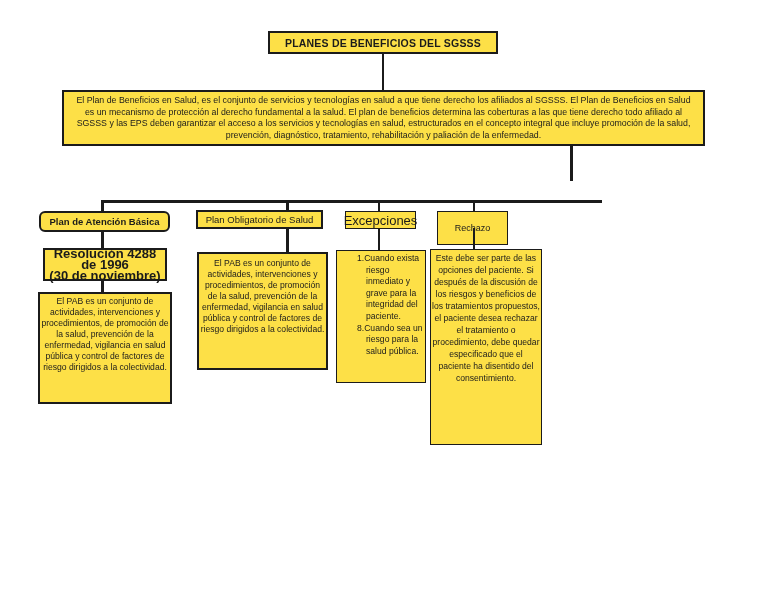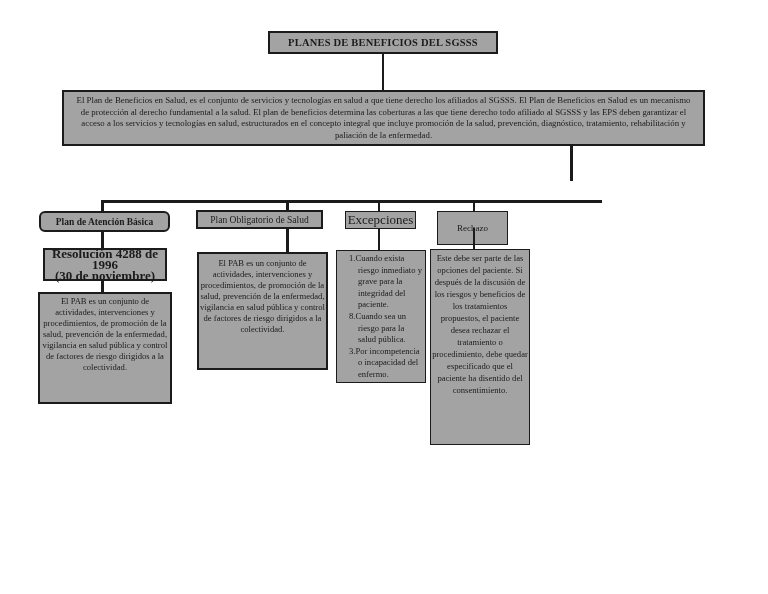--- a/index.html
+++ b/index.html
@@ -12,23 +12,22 @@
   #canvas {
     position: relative;
     width: 768px;
     height: 594px;
     background: #ffffff;
     overflow: hidden;
   }
   .box {
     position: absolute;
     box-sizing: border-box;
-    background: #a3a3a3;
+    background: #fde047;
     border: 1.5px solid #1b1b1b;
-    font-family: Liberation Serif, serif;
   }
   .center-flex {
     display: flex;
     align-items: center;
     justify-content: center;
     text-align: center;
   }
   .connector {
     position: absolute;
     background: #1b1b1b;
@@ -109,28 +108,28 @@
     line-height: 11px;
     text-align: center;
     padding: 4px 1px;
   }
   #exc-body {
     left: 336px; top: 250px; width: 90px; height: 133px;
     border-width: 1.5px;
     font-size: 8.6px;
     line-height: 11.6px;
     text-align: left;
-    padding: 2px 2px 2px 12px;
+    padding: 2px 2px 2px 20px;
   }
   #exc-body .exc-item {
     padding-left: 9px;
     text-indent: -9px;
   }
   #rec-body {
-    left: 430px; top: 249px; width: 100px; height: 196px;
+    left: 430px; top: 249px; width: 112px; height: 196px;
     border-width: 1.5px;
     font-size: 8.6px;
     line-height: 12px;
     text-align: center;
     padding: 2px 1px;
   }
 </style>
 </head>
 <body>
 
@@ -176,21 +175,20 @@
     <span>El PAB es un conjunto de actividades, intervenciones y procedimientos, de promoción de la salud, prevención de la enfermedad, vigilancia en salud pública y control de factores de riesgo dirigidos a la colectividad.</span>
   </div>
 
   <div class="box center-flex" id="header-exc">
     <span>Excepciones</span>
   </div>
   <div class="connector" id="line-exc-1"></div>
   <div class="box" id="exc-body">
     <div class="exc-item">1.Cuando exista riesgo inmediato y grave para la integridad del paciente.</div>
     <div class="exc-item">8.Cuando sea un riesgo para la salud pública.</div>
-    <div class="exc-item">3.Por incompetencia o incapacidad del enfermo.</div>
   </div>
 
   <div class="box center-flex" id="header-rec">
     <span>Rechazo</span>
   </div>
   <div class="connector" id="line-rec-1"></div>
   <div class="box" id="rec-body">
     <span>Este debe ser parte de las opciones del paciente. Si después de la discusión de los riesgos y beneficios de los tratamientos propuestos, el paciente desea rechazar el tratamiento o procedimiento, debe quedar especificado que el paciente ha disentido del consentimiento.</span>
   </div>
 

